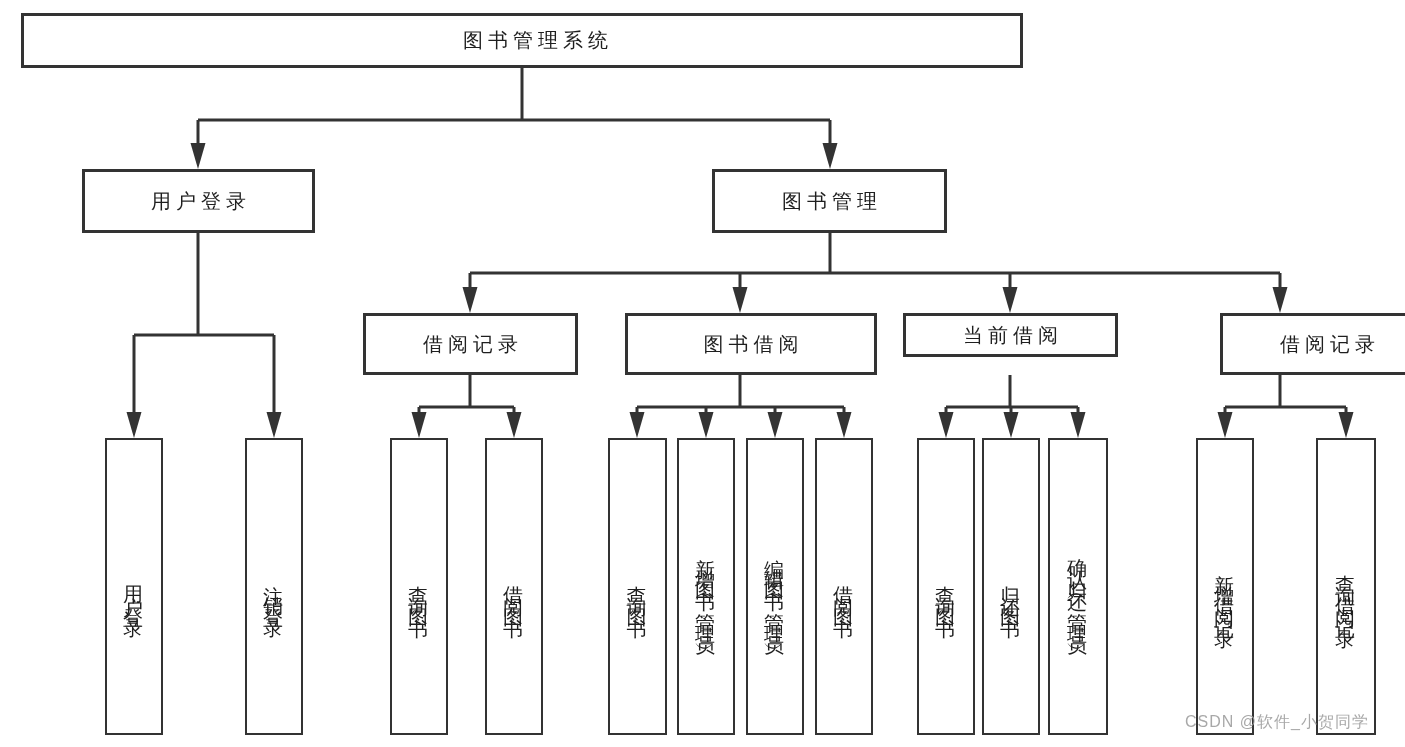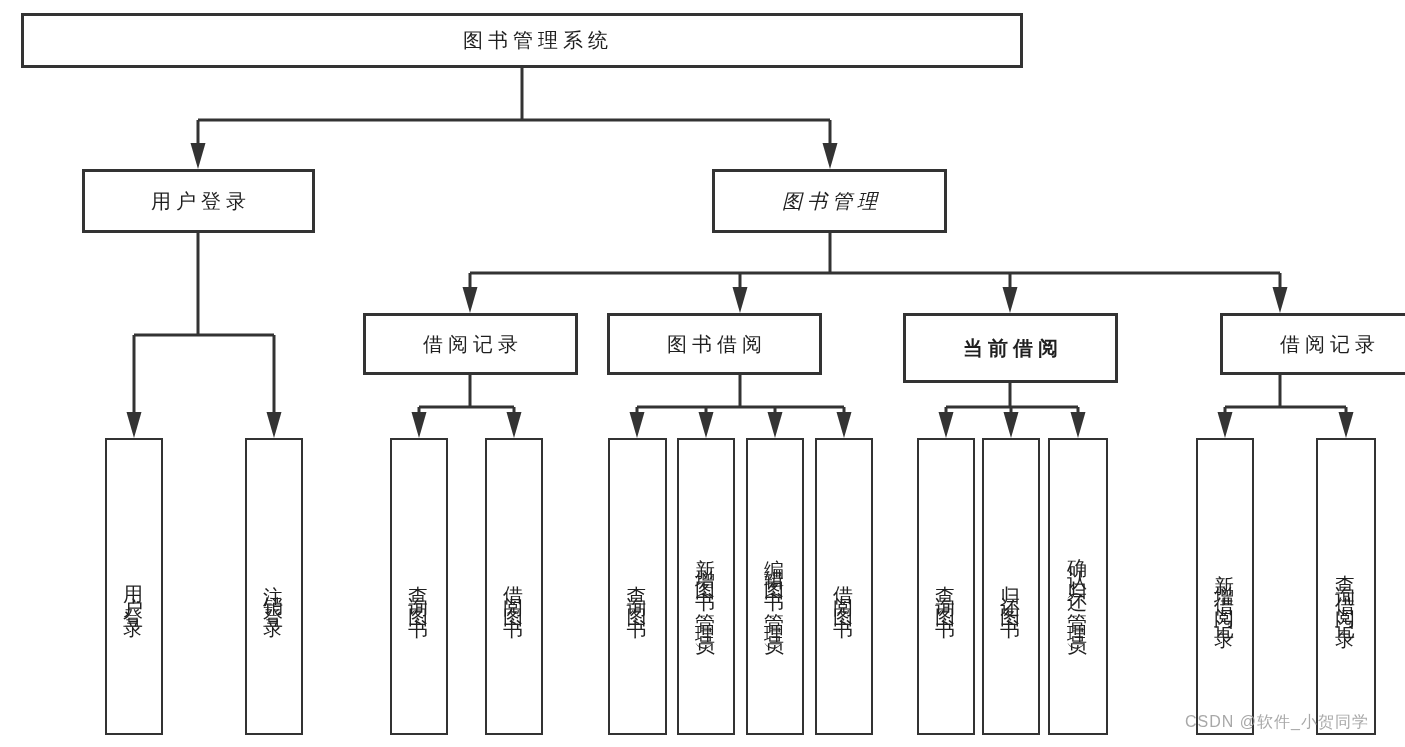--- a/index.html
+++ b/index.html
@@ -137,25 +137,25 @@
       <line x1="1225" y1="407" x2="1225" y2="416"></line>
       <polygon points="1217.5,412 1232.5,412 1225,438" fill="#333333" stroke="none"></polygon>
       <line x1="1346" y1="407" x2="1346" y2="416"></line>
       <polygon points="1338.5,412 1353.5,412 1346,438" fill="#333333" stroke="none"></polygon>
     </g>
   </svg>
 
   <div class="node" style="left:21px; top:13px; width:1002px; height:55px;padding-left:32px;">图书管理系统</div>
 
   <div class="node" style="left:82px; top:169px; width:233px; height:64px;">用户登录</div>
-  <div class="node" style="left:712px; top:169px; width:235px; height:64px;font-style:italic;">图书管理</div>
+  <div class="node" style="left:712px; top:169px; width:235px; height:64px;">图书管理</div>
 
   <div class="node" style="left:363px; top:313px; width:215px; height:62px;">借阅记录</div>
-  <div class="node" style="left:607px; top:313px; width:215px; height:62px;">图书借阅</div>
-  <div class="node" style="left:903px; top:313px; width:215px; height:70px;font-weight:bold;">当前借阅</div>
+  <div class="node" style="left:625px; top:313px; width:252px; height:62px;">图书借阅</div>
+  <div class="node" style="left:903px; top:313px; width:215px; height:44px;">当前借阅</div>
   <div class="node" style="left:1172px; top:313px; width:215px; height:62px;margin-left:48px;">借阅记录</div>
 
   <div class="node leaf" style="left:105px; top:438px; width:58px; height:297px;">
     <span class="vtext">用户登录</span>
   </div>
   <div class="node leaf" style="left:245px; top:438px; width:58px; height:297px;">
     <span class="vtext">注销登录</span>
   </div>
 
   <div class="node leaf" style="left:390px; top:438px; width:58px; height:297px;">

